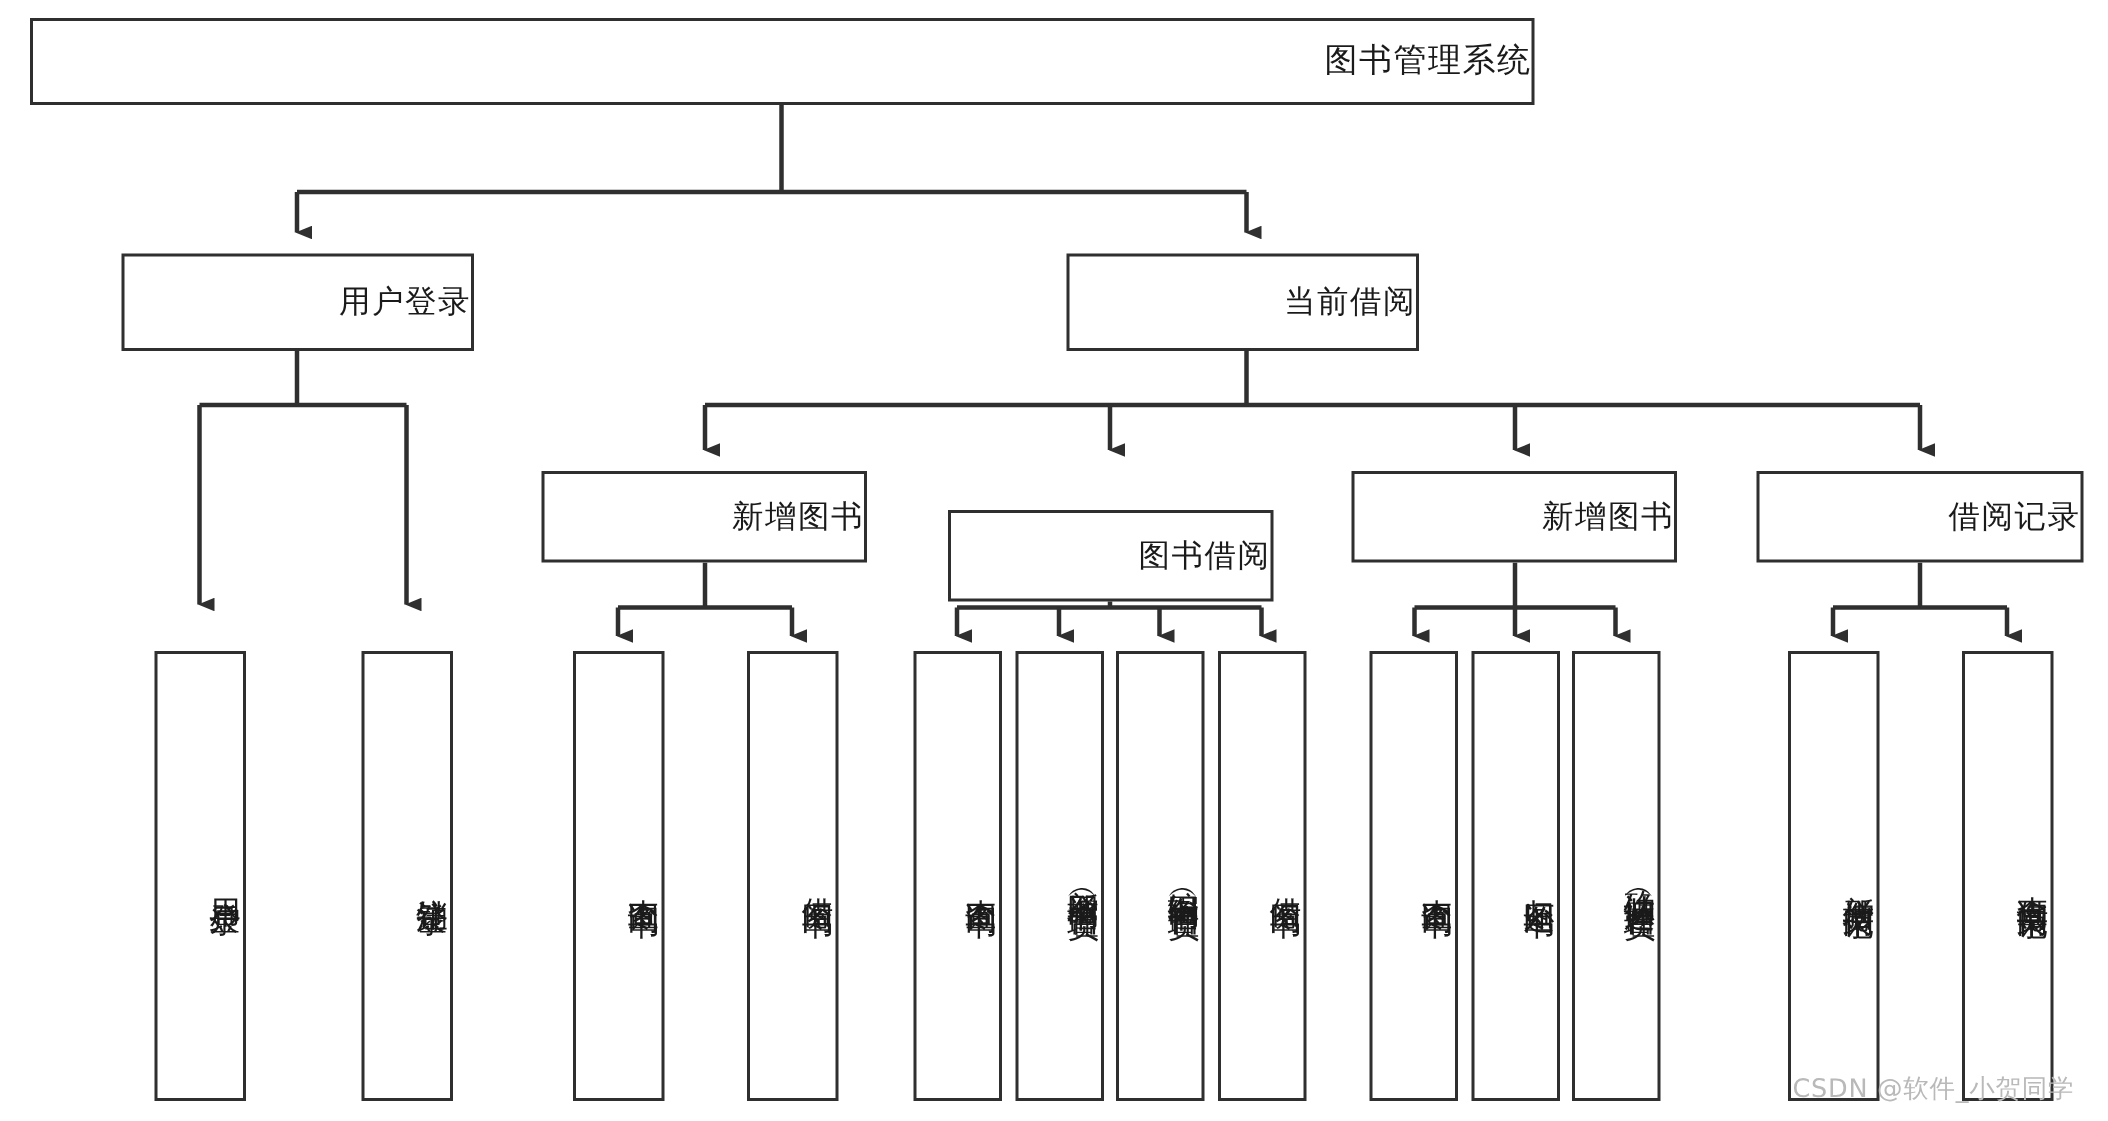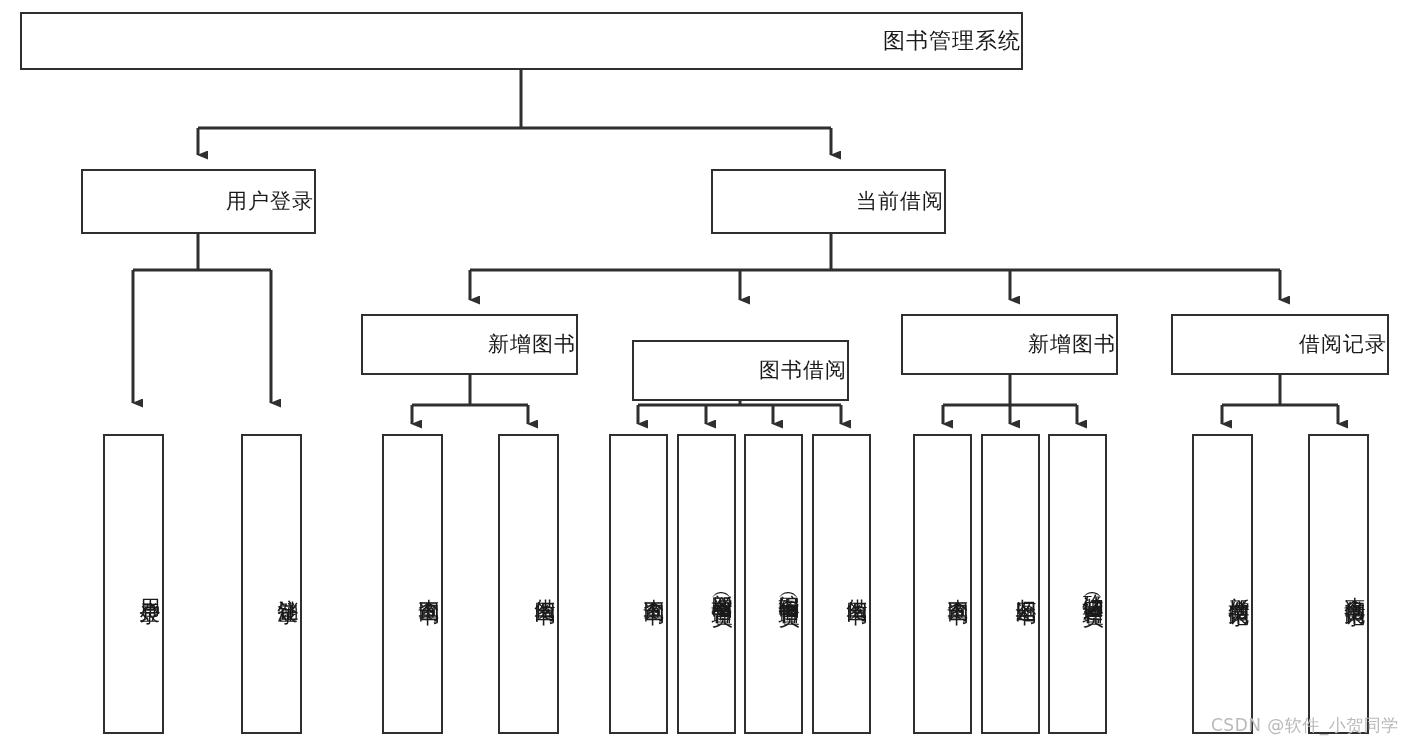--- a/index.html
+++ b/index.html
@@ -187,15 +187,15 @@
     <span>确认归还（管理员）</span>
   </div>
 
   <div class="node vert" style="left:1192px; top:434px; width:61px; height:300px;">
     <span>新增借阅记录</span>
   </div>
   <div class="node vert" style="left:1308px; top:434px; width:61px; height:300px;">
     <span>查询借阅记录</span>
   </div>
 
-  <div class="watermark" style="left:1195px; top:714px;padding-left:16px;">CSDN @软件_小贺同学</div>
+  <div class="watermark" style="left:1195px; top:714px;">CSDN @软件_小贺同学</div>
 
 </div>
 
 </body></html>

